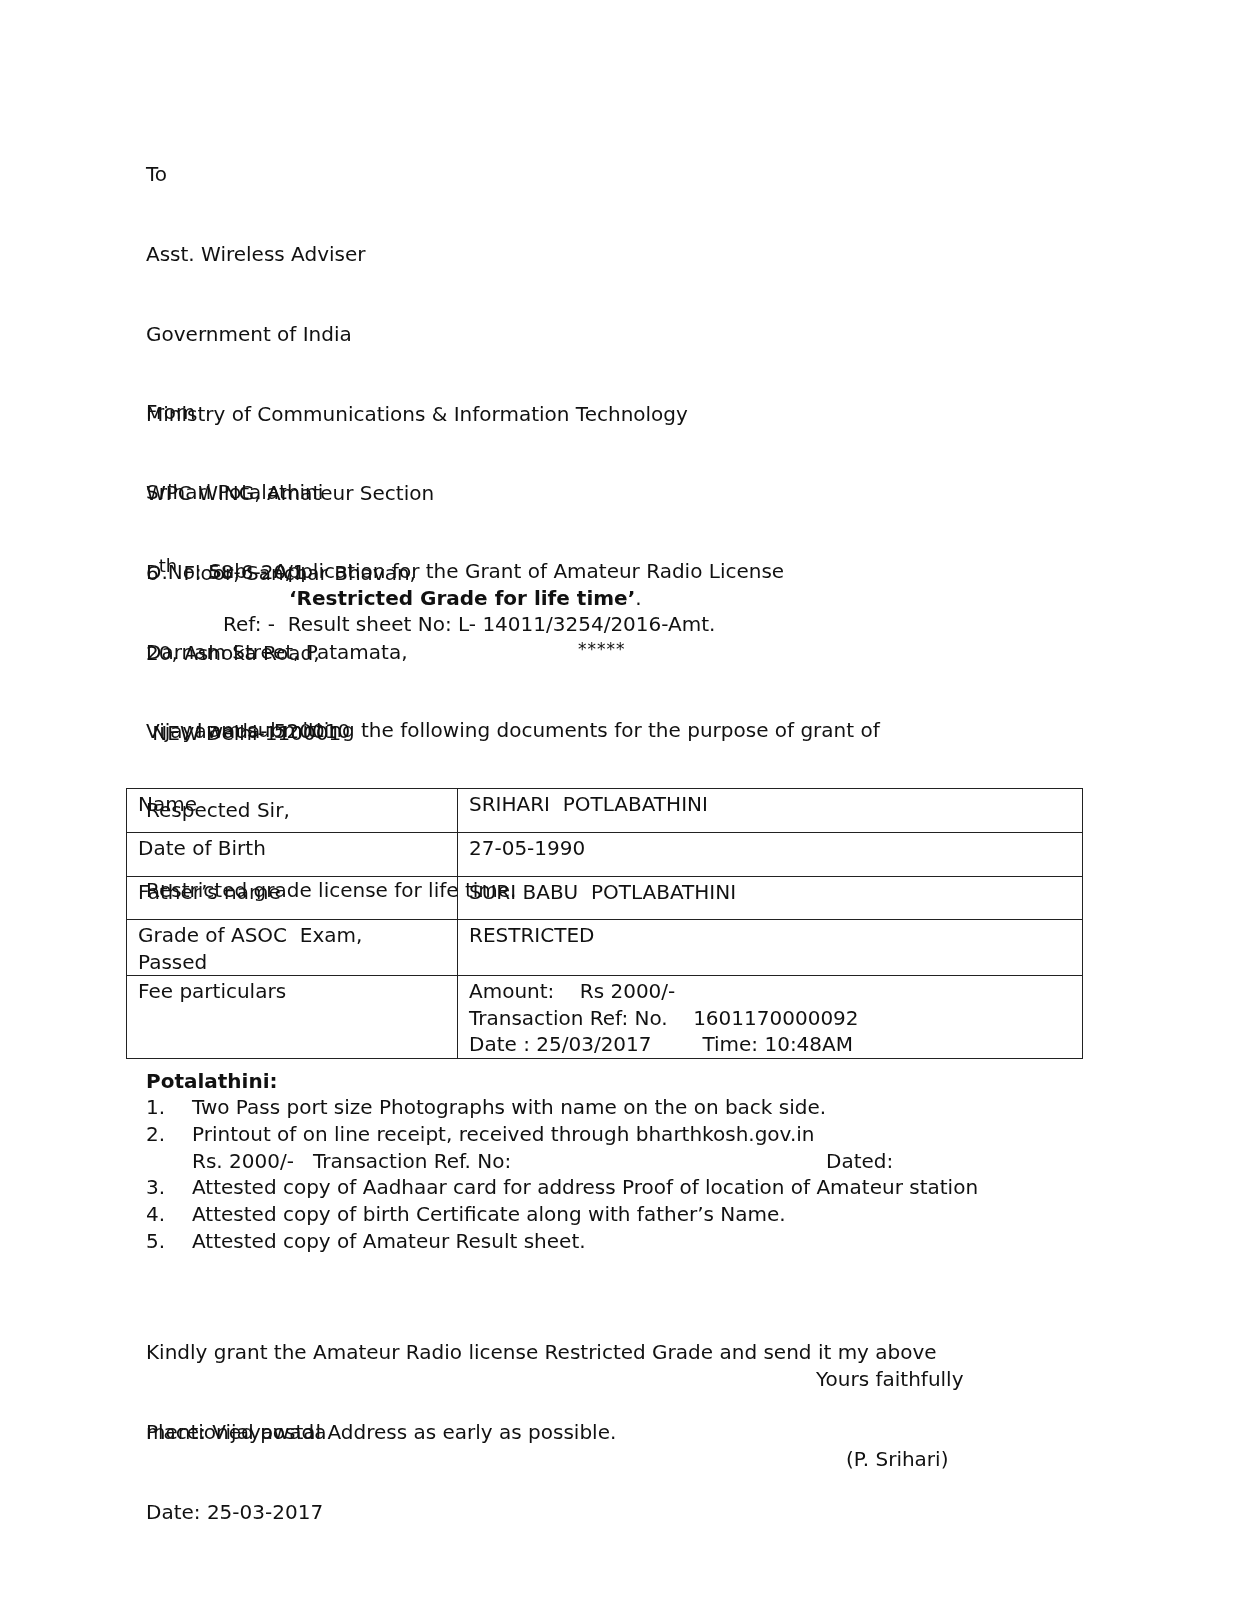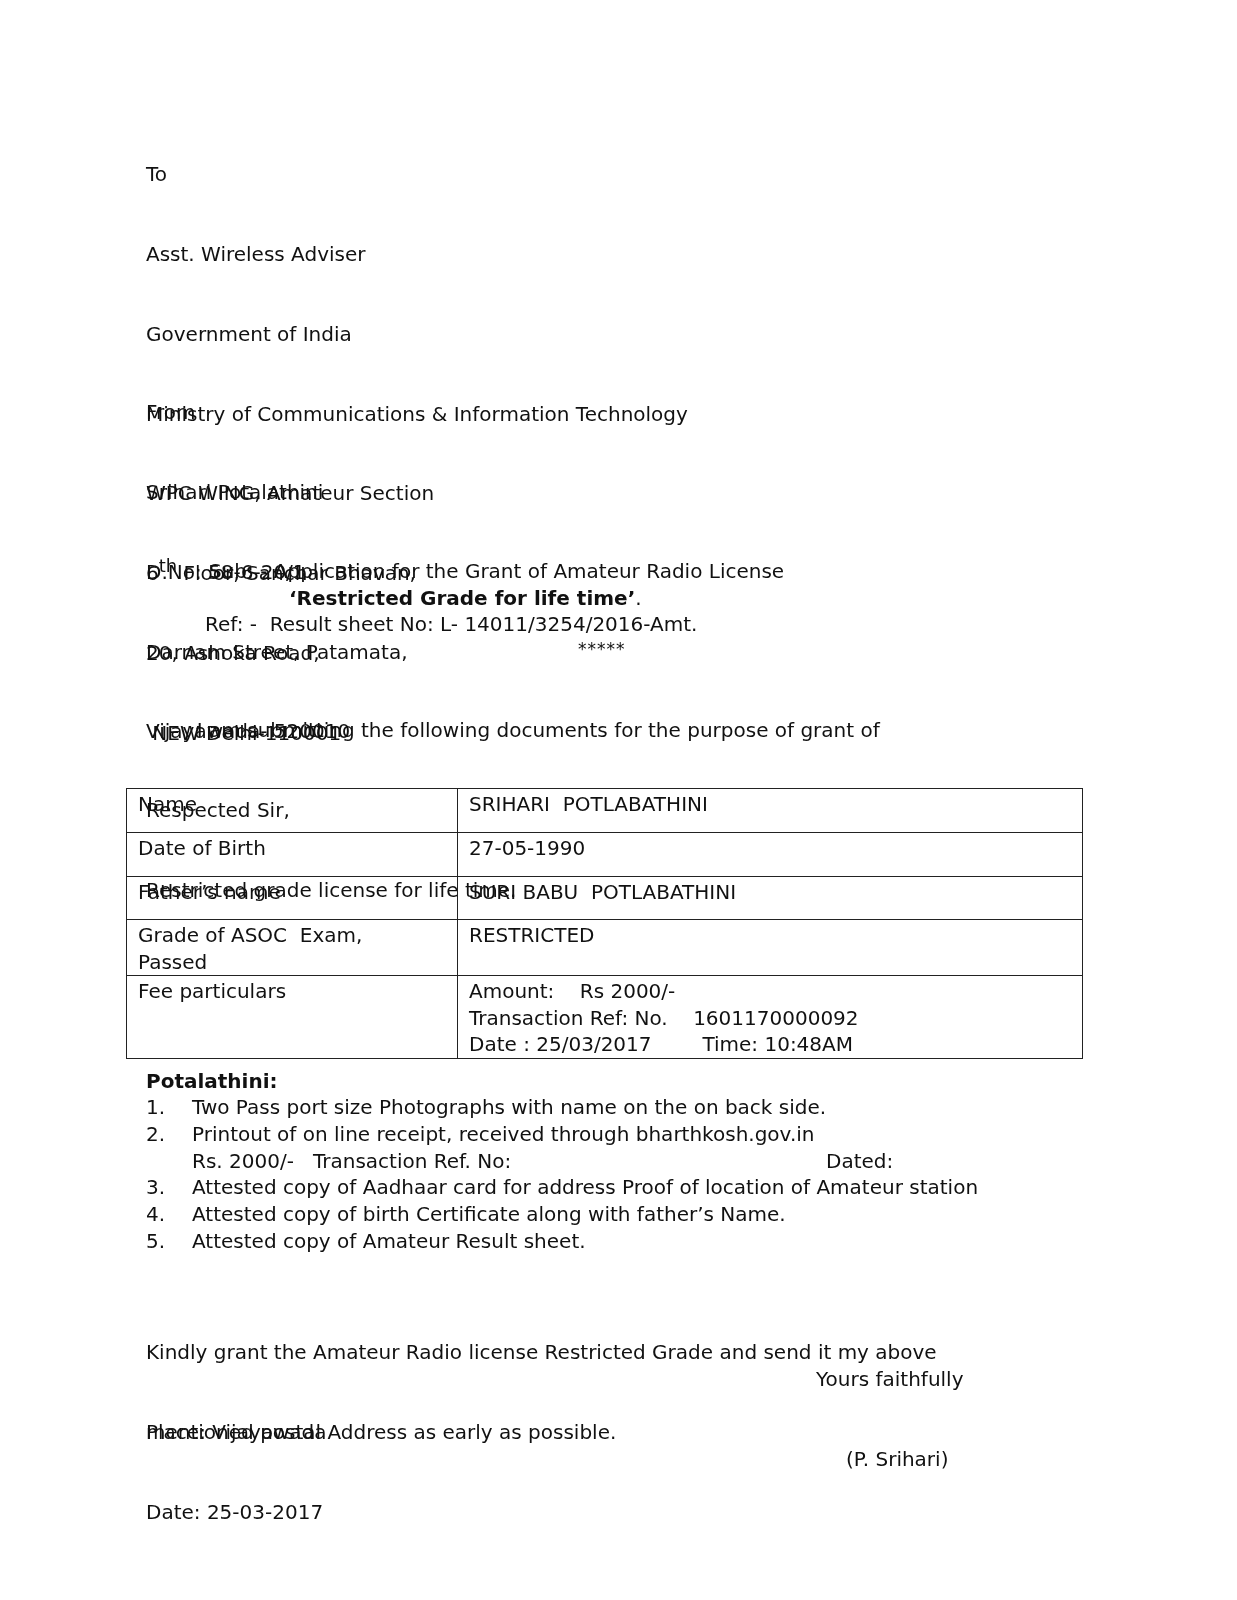--- a/index.html
+++ b/index.html
@@ -37,21 +37,21 @@
 <div class="blk" style="top:346px;">
   <span class="line">From</span>
   <span class="line">Srihari Potalathini</span>
   <span class="line">D.No: 58-6-20/1</span>
   <span class="line">Darnam Street, Patamata,</span>
   <span class="line">Vijayawada- 520010</span>
 </div>
 
 <div class="abs" style="left:209px; top:558px;"><span>Sub: - </span><span>Application for the Grant of Amateur Radio License</span></div>
 <div class="abs" style="left:289px; top:585px;"><span class="bold">‘Restricted Grade for life time’</span><span>.</span></div>
-<div class="abs" style="left:205px; top:611px;"><span>Ref: -  </span><span>Result sheet No: L- 14011/3254/2016-Amt.</span></div>
+<div class="abs" style="left:223px; top:611px;"><span>Ref: -  </span><span>Result sheet No: L- 14011/3254/2016-Amt.</span></div>
 <div class="abs" style="left:578px; top:636px; font-size:17px; letter-spacing:1px;">*****</div>
 
 <div class="blk" style="top:664px;">
   <span class="line">        I am submitting the following documents for the purpose of grant of</span>
   <span class="line">Respected Sir,</span>
   <span class="line">Restricted grade license for life time.</span>
 </div>
 
 <table class="details">
   <tbody>

